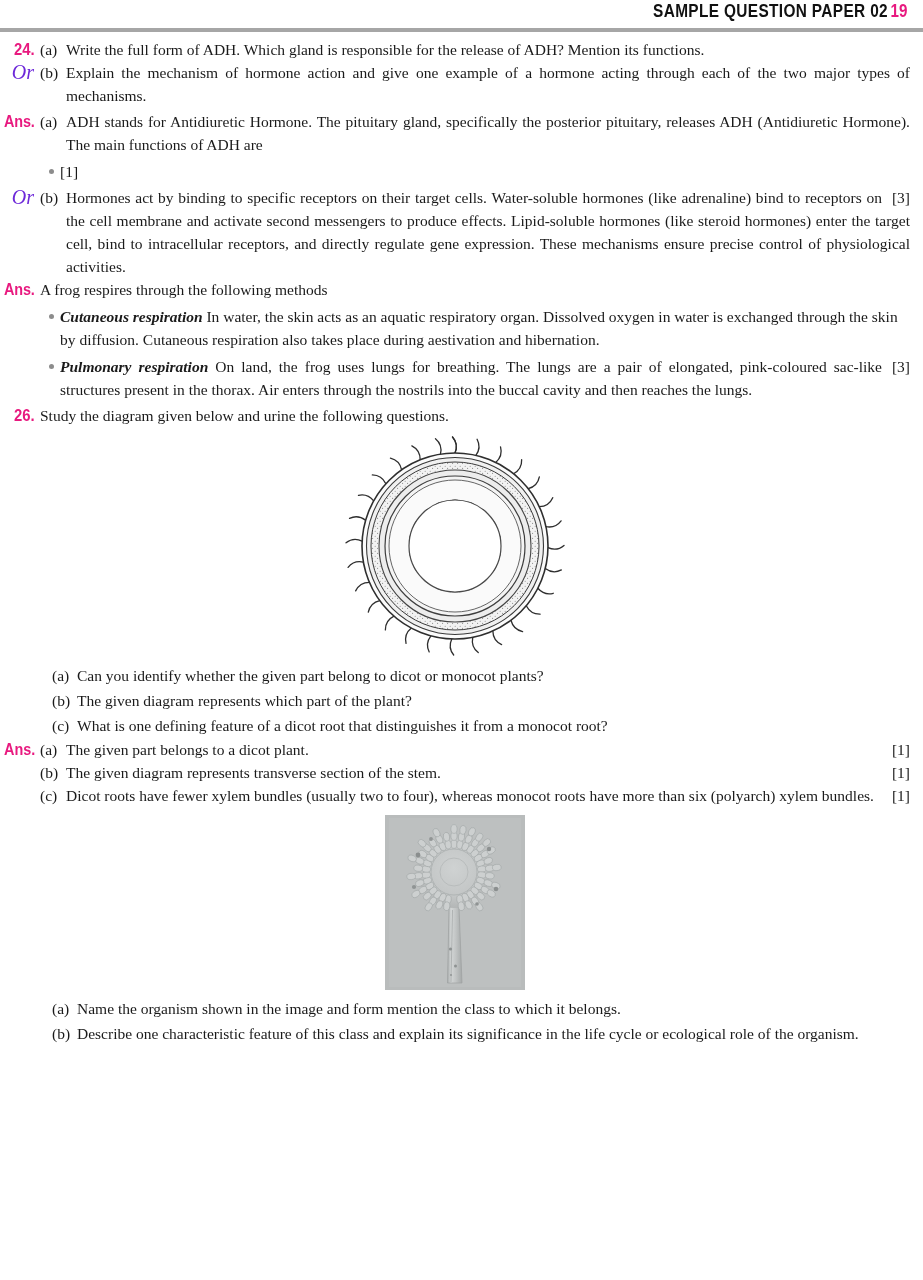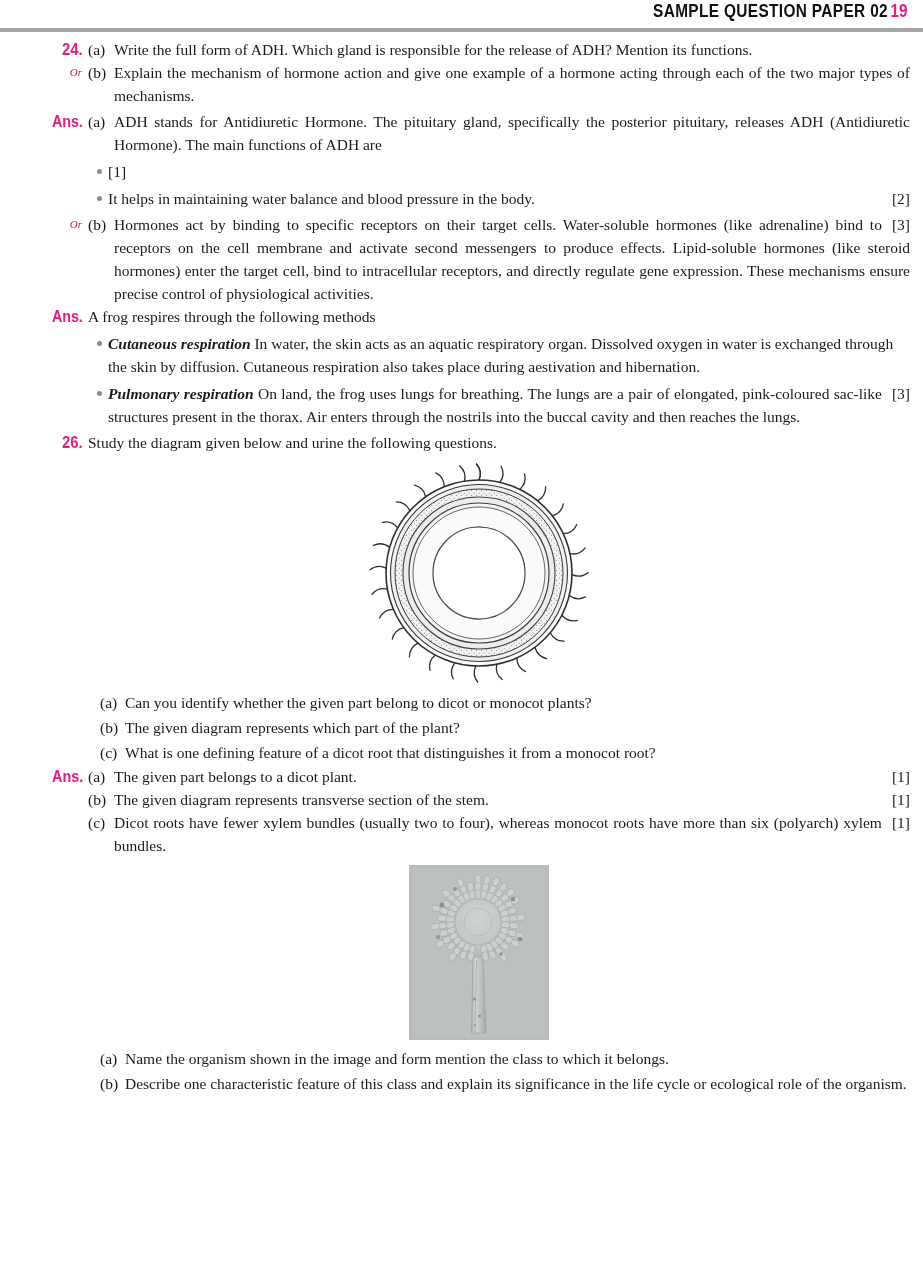--- a/index.html
+++ b/index.html
@@ -52,21 +52,20 @@
     left: 0;
     top: 28px;
     width: 923px;
     height: 4px;
     background: #a6a6a6;
   }
 
   
   .content {
     padding: 5px 13px 0 0;
-    margin-left: 48px;
   }
 
   
   .qrow {
     display: flex;
     align-items: flex-start;
     margin-top: 3px;
   }
   .qrow.tight { margin-top: 0; }
 
@@ -85,22 +84,22 @@
     white-space: nowrap;
   }
   .col-num.ans {
     font-size: 16px;
     letter-spacing: -0.2px;
   }
   .col-num.or {
     font-family: "Liberation Serif", "DejaVu Serif", serif;
     font-style: italic;
     font-weight: normal;
-    color: #be185d;
-    font-size: 11px;
+    color: #6d28d9;
+    font-size: 20px;
     transform: none;
   }
 
   .col-sub {
     width: 26px;
     flex: 0 0 26px;
     font-size: 15.5px;
     line-height: 23px;
     white-space: nowrap;
   }
@@ -242,31 +241,20 @@
     </div>
 
     <div class="indent-bullets">
       <div class="bullet-row">
         <div class="bdot">
             <i></i>
           </div>
         <div class="btext nojustify">
           <div class="line-with-mark">
             <span class="lwm-mark">[1]</span>
-          </div>
-        </div>
-      </div>
-      <div class="bullet-row">
-        <div class="bdot">
-            <i></i>
-          </div>
-        <div class="btext nojustify">
-          <div class="line-with-mark">
-            <span class="lwm-text">It helps in maintaining water balance and blood pressure in the body.</span>
-            <span class="lwm-mark">[2]</span>
           </div>
         </div>
       </div>
     </div>
 
     <div class="qrow">
       <div class="col-num or">Or</div>
       <div class="col-sub">(b)</div>
       <div class="col-text">
         <span class="marks">[3]</span>

